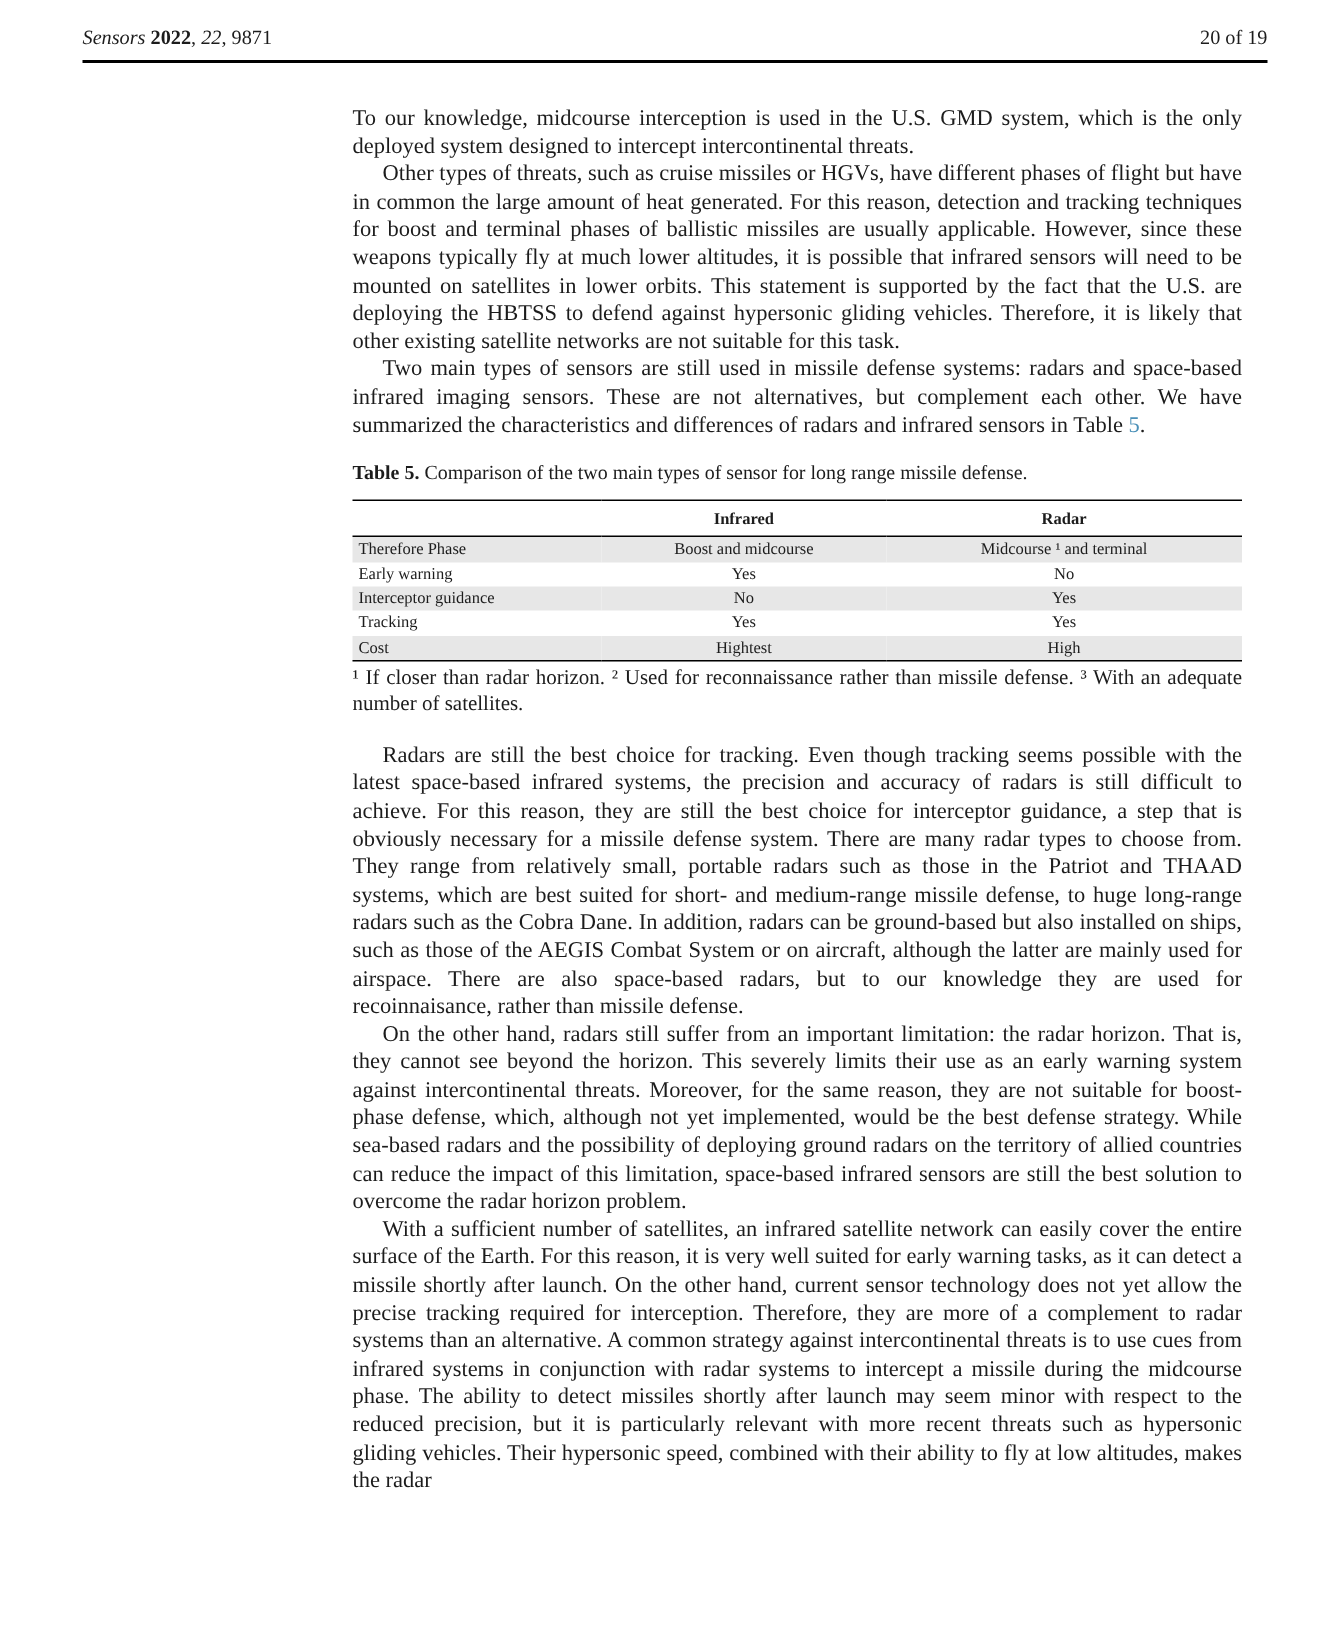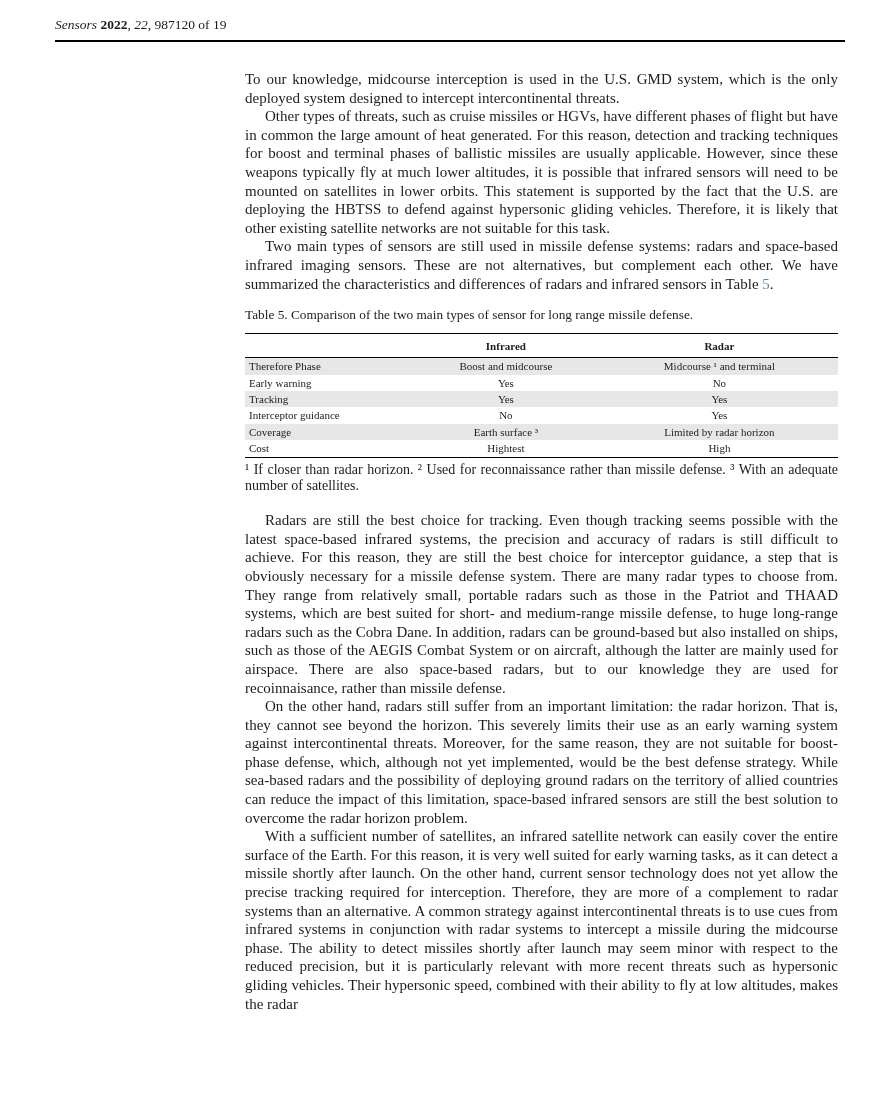--- a/index.html
+++ b/index.html
@@ -7,49 +7,51 @@
     position:relative;
     width:887px; height:1094px;
     background:#ffffff;
     font-family:"Liberation Serif", serif;
     color:#1c1c1c;
     overflow:hidden;
     box-sizing:border-box;
   }
   .running-head {
     display:flex;
+    justify-content:space-between;
     align-items:baseline;
     margin:0 42px 0 55px;
     padding-top:17px;
     padding-bottom:7px;
     font-size:13.5px;
     border-bottom:2px solid #000;
+    gap:27px;
   }
   .cite-journal { font-style:italic; }
   .cite-year { font-weight:bold; }
   .cite-volume { font-style:italic; }
   .content {
     position:absolute;
-    left:245px; top:70px;
+    left:235px; top:70px;
     width:593px;
     font-size:15px;
     line-height:18.6px;
     text-align:justify;
   }
   .para { margin:0; text-indent:20px; }
   .para.no-indent { text-indent:0; }
   .ref-link { color:#4a90b8; text-decoration:none; cursor:pointer; }
   .tbl-caption {
     margin:14px 0 10px 0;
     font-size:13.3px;
     line-height:16px;
     text-align:left;
     text-indent:0;
   }
-  .tbl-caption .cap-label { font-weight:normal; }
+  .tbl-caption .cap-label { font-weight:bold; }
   table.cmp {
     width:100%;
     border-collapse:collapse;
     font-size:11px;
     border-top:1.6px solid #000;
     border-bottom:1.6px solid #000;
     margin:0;
   }
   table.cmp thead th {
     font-weight:bold;
@@ -120,33 +122,28 @@
           <td class="c1">Therefore Phase</td>
           <td>Boost and midcourse</td>
           <td>Midcourse ¹ and terminal</td>
         </tr>
         <tr>
           <td class="c1">Early warning</td>
           <td>Yes</td>
           <td>No</td>
         </tr>
         <tr>
-          <td class="c1">Tracking</td>
-          <td>Yes</td>
-          <td>Yes</td>
-        </tr>
-        <tr>
           <td class="c1">Interceptor guidance</td>
           <td>No</td>
           <td>Yes</td>
         </tr>
         <tr>
-          <td class="c1">Coverage</td>
-          <td>Earth surface ³</td>
-          <td>Limited by radar horizon</td>
+          <td class="c1">Tracking</td>
+          <td>Yes</td>
+          <td>Yes</td>
         </tr>
         <tr>
           <td class="c1">Cost</td>
           <td>Hightest</td>
           <td>High</td>
         </tr>
       </tbody>
     </table>
 
     <p class="tbl-footnote">¹ If closer than radar horizon. ² Used for reconnaissance rather than missile defense. ³ With an adequate number of satellites.</p>

